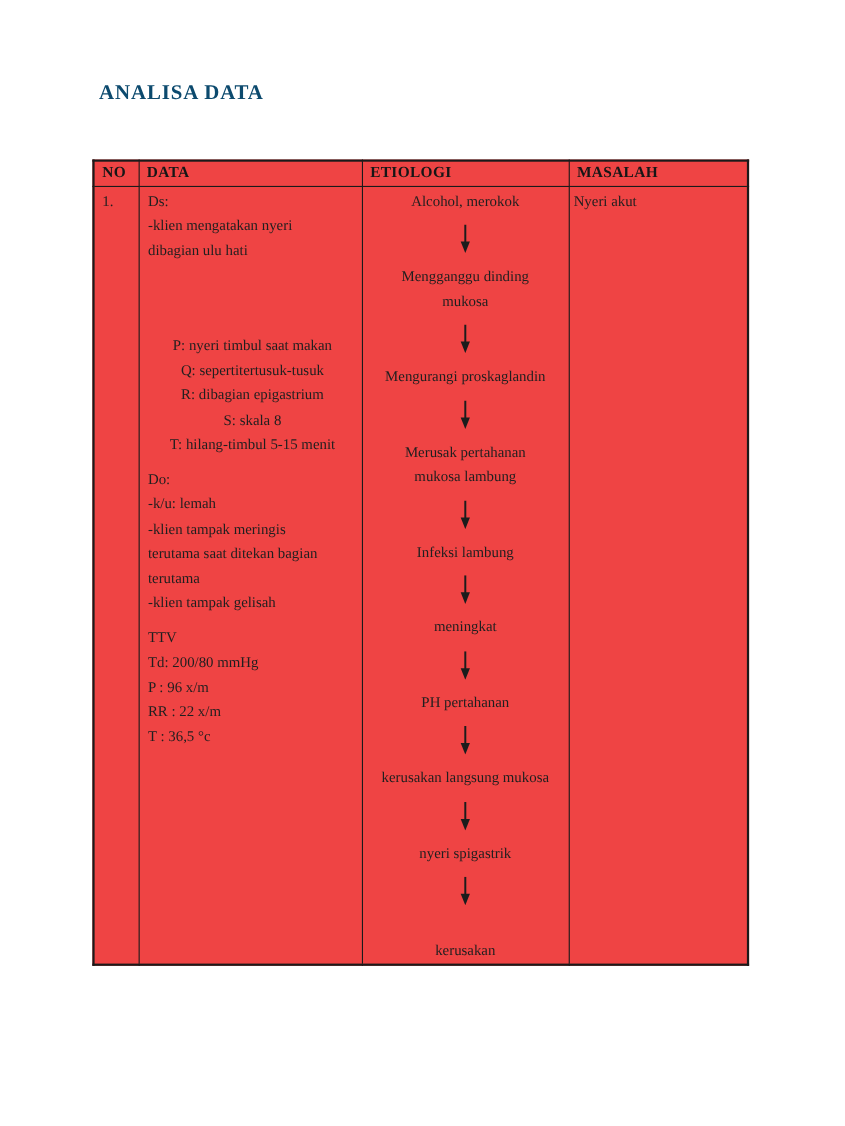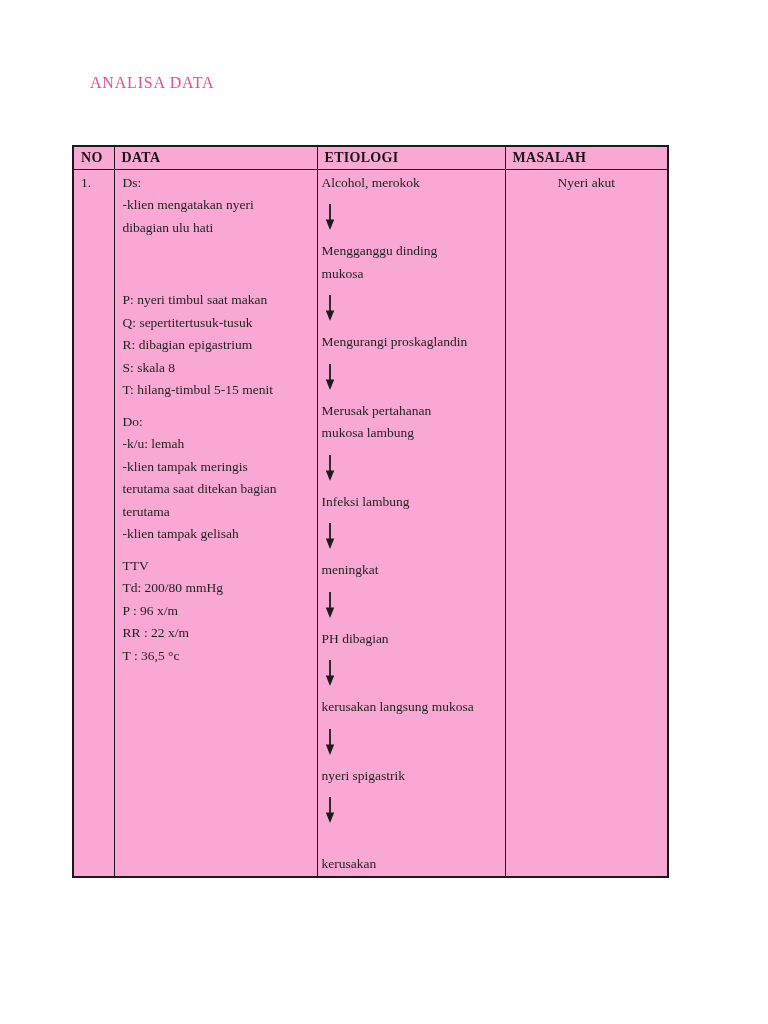--- a/index.html
+++ b/index.html
@@ -14,33 +14,33 @@
   }
   .page {
     position: absolute;
     inset: 0;
     background: #ffffff;
   }
   .doc-title {
     position: absolute;
     left: 90px;
     top: 74px;
-    font-size: 16px;
-    font-weight: normal;
+    font-size: 19px;
+    font-weight: bold;
     letter-spacing: 0.8px;
-    color: #ec4899;
+    color: #0c4a6e;
   }
   table.analysis-table {
     position: absolute;
-    left: 72px;
+    left: 84px;
     top: 145px;
     border-collapse: collapse;
     table-layout: fixed;
     width: 597px;
-    background: #f9a8d4;
+    background: #ef4444;
   }
   table.analysis-table, .analysis-table th, .analysis-table td {
     border: 1.5px solid #1a1a1a;
   }
   table.analysis-table { border-width: 2px; }
   .col-no { width: 41px; }
   .col-data { width: 203px; }
   .col-etiologi { width: 188px; }
   .col-masalah { width: 163px; }
   .analysis-table th {
@@ -54,28 +54,28 @@
   }
   .analysis-table td {
     vertical-align: top;
     font-size: 13.5px;
     line-height: 22.5px;
     padding-top: 2px;
   }
   tr.data-row { height: 703px; }
   .cell-no { padding-left: 7px; }
   .cell-data { padding-left: 8px; padding-right: 4px; }
-  .cell-data .group.gap-3 { margin-top: 50px; }
+  .cell-data .group.gap-3 { margin-top: 64px; text-align: center; }
   .cell-data .group.gap-2 { margin-top: 9px; }
-  .cell-etiologi { text-align: left; padding-left: 4px; padding-right: 4px; }
+  .cell-etiologi { text-align: center; padding-left: 4px; padding-right: 4px; }
   .etio-text { white-space: pre-line; }
   .etio-arrow { line-height: 0; margin: 10px 0; }
   .etio-arrow.last { margin-bottom: 30px; }
   .etio-arrow svg { display: inline-block; }
-  .cell-masalah { text-align: center; padding-left: 4px; padding-right: 4px; }
+  .cell-masalah { padding-left: 4px; padding-right: 4px; }
 </style>
 </head>
 <body>
 
 <div class="page">
 
   <h1 class="doc-title">ANALISA DATA</h1>
 
   <table class="analysis-table">
     <colgroup>
@@ -155,21 +155,21 @@
           <div class="etio-text">Infeksi lambung</div>
           <div class="etio-arrow"><svg width="16" height="26" viewBox="0 0 16 26">
                 <line x1="8" y1="0" x2="8" y2="17" stroke="#1c1c1c" stroke-width="1.8"></line>
                 <path d="M8 26 L3.8 15.5 L12.2 15.5 Z" fill="#1c1c1c"></path>
               </svg></div>
           <div class="etio-text">meningkat</div>
           <div class="etio-arrow"><svg width="16" height="26" viewBox="0 0 16 26">
                 <line x1="8" y1="0" x2="8" y2="17" stroke="#1c1c1c" stroke-width="1.8"></line>
                 <path d="M8 26 L3.8 15.5 L12.2 15.5 Z" fill="#1c1c1c"></path>
               </svg></div>
-          <div class="etio-text">PH dibagian</div>
+          <div class="etio-text">PH pertahanan</div>
           <div class="etio-arrow"><svg width="16" height="26" viewBox="0 0 16 26">
                 <line x1="8" y1="0" x2="8" y2="17" stroke="#1c1c1c" stroke-width="1.8"></line>
                 <path d="M8 26 L3.8 15.5 L12.2 15.5 Z" fill="#1c1c1c"></path>
               </svg></div>
           <div class="etio-text">kerusakan langsung mukosa</div>
           <div class="etio-arrow"><svg width="16" height="26" viewBox="0 0 16 26">
                 <line x1="8" y1="0" x2="8" y2="17" stroke="#1c1c1c" stroke-width="1.8"></line>
                 <path d="M8 26 L3.8 15.5 L12.2 15.5 Z" fill="#1c1c1c"></path>
               </svg></div>
           <div class="etio-text">nyeri spigastrik</div>

